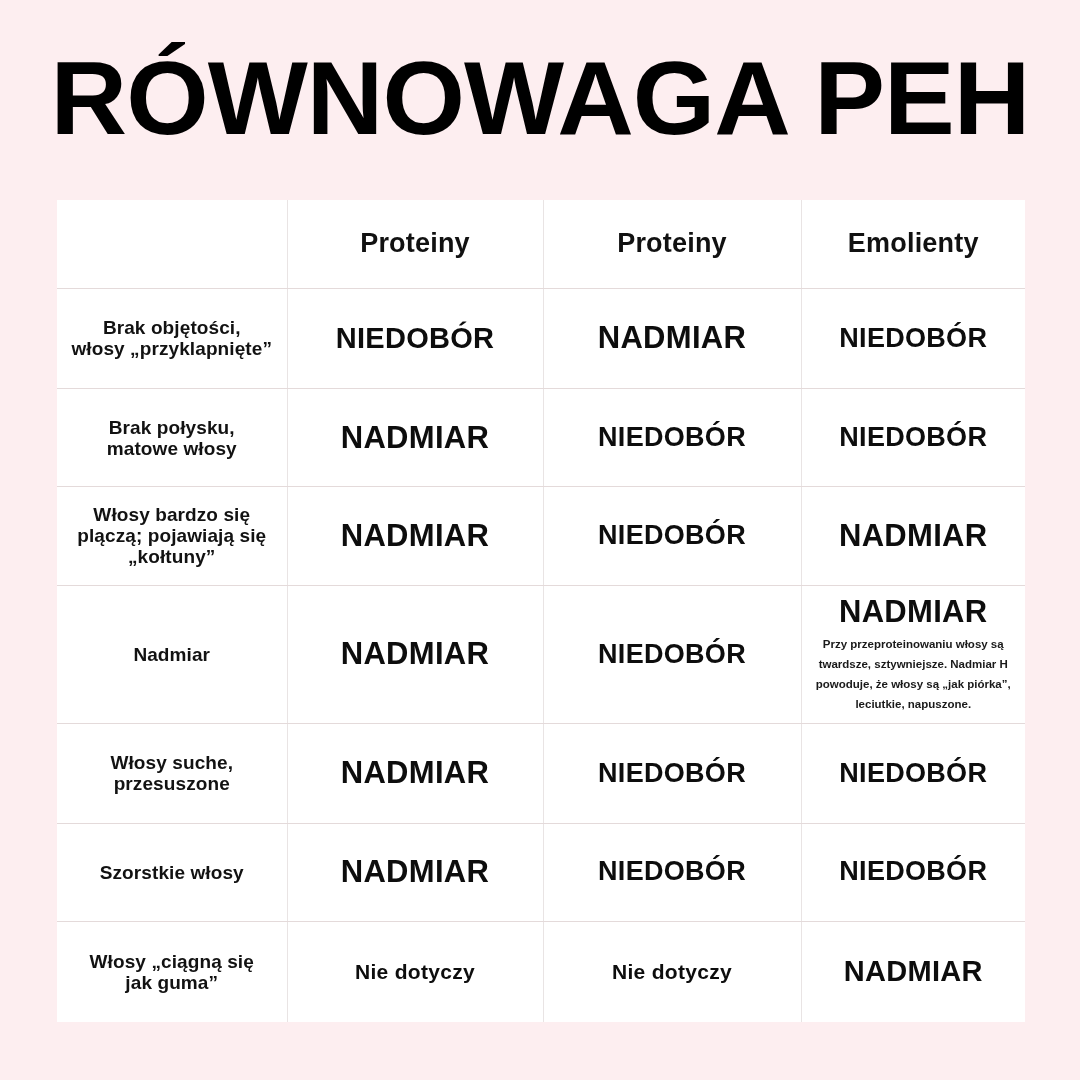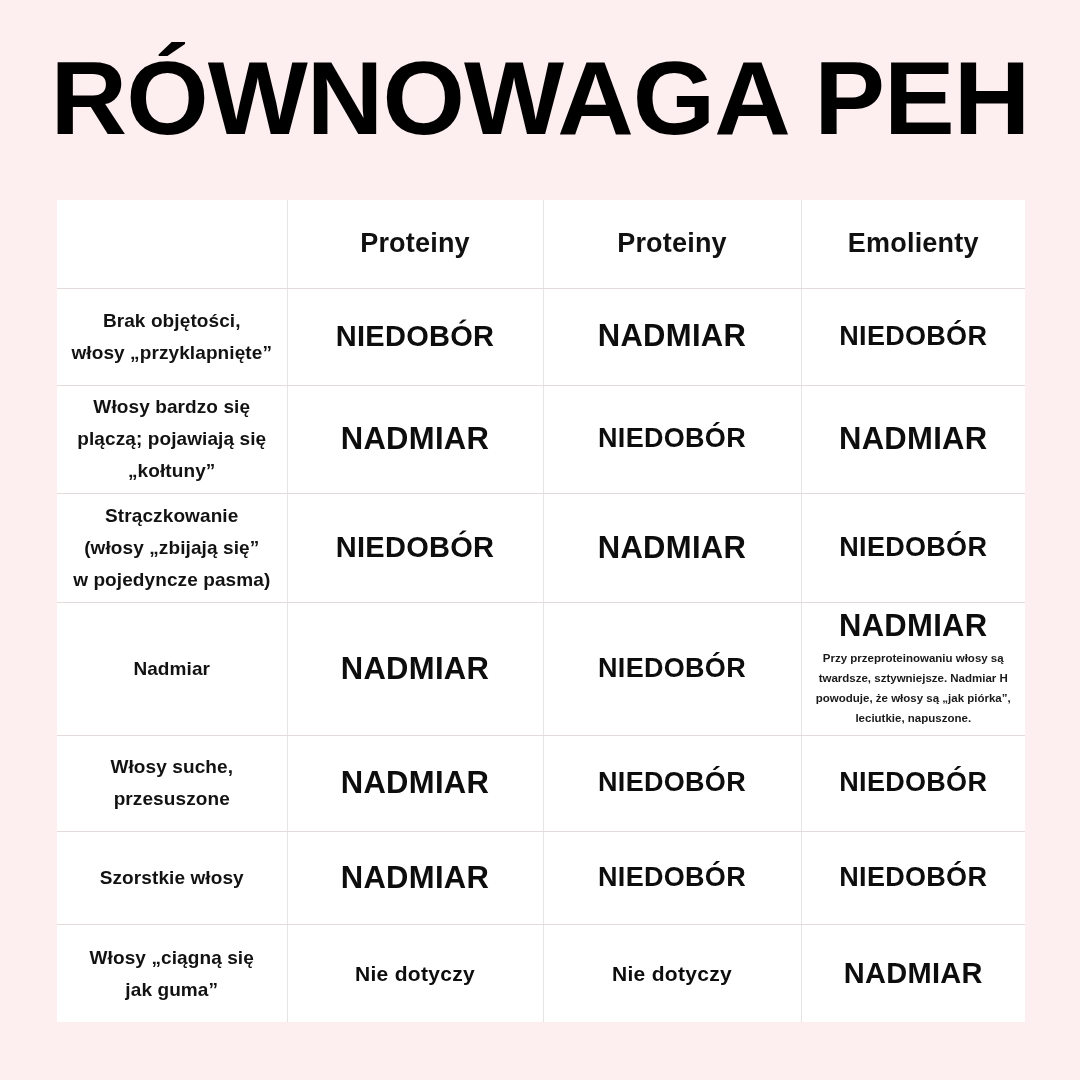--- a/index.html
+++ b/index.html
@@ -67,21 +67,21 @@
     font-size: 27px;
     color: #111;
     letter-spacing: .2px;
   }
   .hdr-row th.blank { border-right: 1.5px solid #e9e4e4; }
 
   
   .rowlabel {
     font-weight: 700;
     font-size: 19px;
-    line-height: 32px;
+    line-height: 21px;
     color: #121212;
     letter-spacing: .1px;
   }
 
   
   .val {
     font-weight: 700;
     color: #0d0d0d;
     line-height: 1.1;
     letter-spacing: .3px;
@@ -143,46 +143,46 @@
             <td>
               <div class="val s-lg">NIEDOBÓR</div>
             </td>
             <td>
               <div class="val s-xl">NADMIAR</div>
             </td>
             <td>
               <div class="val s-md">NIEDOBÓR</div>
             </td>
           </tr>
+          <tr class="r1">
+            <td>
+              <div class="rowlabel">Brak połysku,<br>matowe włosy</div>
+            </td>
+            <td>
+              <div class="val s-xl">NADMIAR</div>
+            </td>
+            <td>
+              <div class="val s-md">NIEDOBÓR</div>
+            </td>
+            <td>
+              <div class="val s-md">NIEDOBÓR</div>
+            </td>
+          </tr>
           <tr class="r2">
             <td>
               <div class="rowlabel">Włosy bardzo się<br>plączą; pojawiają się<br>„kołtuny”</div>
             </td>
             <td>
               <div class="val s-xl">NADMIAR</div>
             </td>
             <td>
               <div class="val s-md">NIEDOBÓR</div>
             </td>
             <td>
               <div class="val s-xl">NADMIAR</div>
-            </td>
-          </tr>
-          <tr class="r3">
-            <td>
-              <div class="rowlabel">Strączkowanie<br>(włosy „zbijają się”<br>w pojedyncze pasma)</div>
-            </td>
-            <td>
-              <div class="val s-lg">NIEDOBÓR</div>
-            </td>
-            <td>
-              <div class="val s-xl">NADMIAR</div>
-            </td>
-            <td>
-              <div class="val s-md">NIEDOBÓR</div>
             </td>
           </tr>
           <tr class="r4">
             <td>
               <div class="rowlabel">Nadmiar</div>
             </td>
             <td>
               <div class="val s-xl">NADMIAR</div>
             </td>
             <td>

